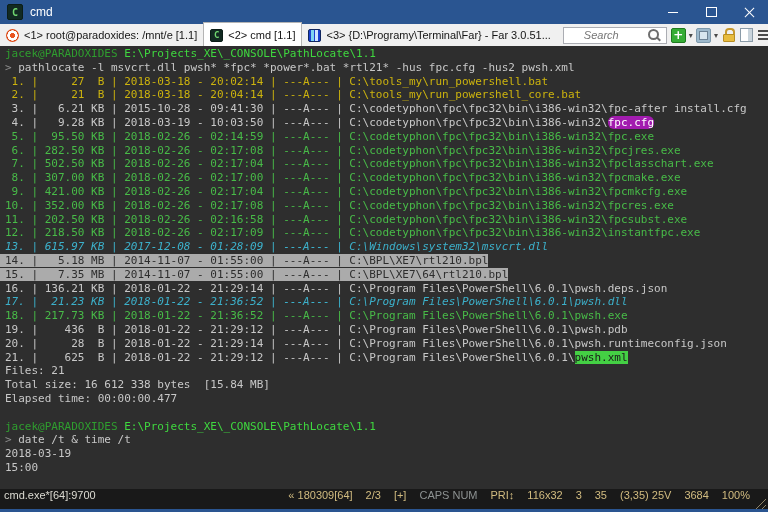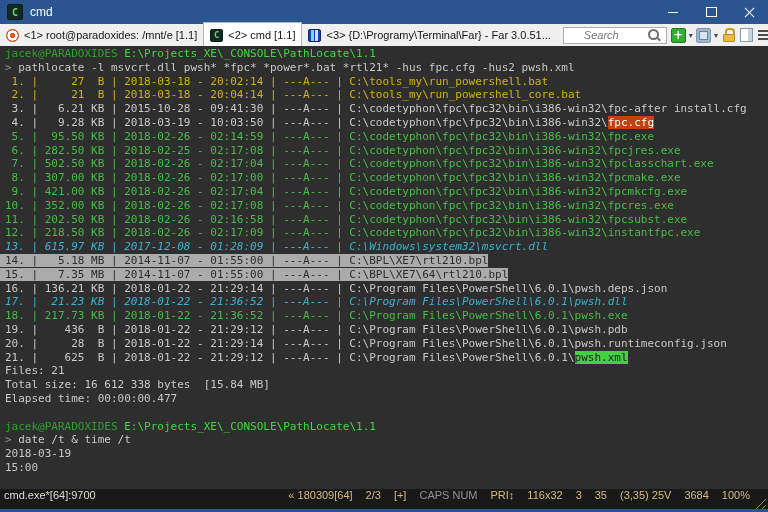--- a/index.html
+++ b/index.html
@@ -52,21 +52,21 @@
   .tl{height:13.8px;line-height:13.8px;white-space:pre;}
   .c-user{color:#2f9e2f;}
   .c-gpath{color:#3fd83f;}
   .c-plain{color:#c8c8c8;}
   .c-dim{color:#8f8f8f;}
   .c-yellow{color:#ccb30e;}
   .c-green{color:#48bb48;}
   .c-cyan{color:#3cb0ca;font-style:italic;}
   .c-white{color:#c8c8c8;margin-top:24px;}
   .c-sel{background:#ababab;color:#2d2d2d;padding-left:5px;margin-left:-5px;}
-  .c-hlblue{background:#c2410c;color:#ffffff;}
+  .c-hlblue{background:#a21caf;color:#ffffff;border-radius:6px;}
   .c-hlgreen{background:#44d044;color:#1a1a1a;}
 
   
   .statusbar{flex:0 0 23px;height:23px;box-sizing:border-box;background:#191919;border-bottom:3px solid #2a5591;
              display:flex;align-items:flex-start;font-size:11px;color:#d2bc80;}
   .sb-left{color:#dcdbd2;margin-left:4px;white-space:pre;}
   .sb-right{margin-left:auto;display:flex;align-items:center;gap:13px;}
   .sb-item{white-space:pre;}
   .sb-item.dim{color:#8d9292;}
   .grip{width:13px;height:13px;margin:4px 2px 0 3px;align-self:flex-end;
@@ -134,21 +134,21 @@
   </div>
 
   <div class="terminal" id="terminal">
       <div class="tl"><span class="c-user">jacek@PARADOXIDES</span><span class="c-plain"> </span><span class="c-gpath">E:\Projects_XE\_CONSOLE\PathLocate\1.1</span></div>
       <div class="tl"><span class="c-dim">&gt; </span><span class="c-plain">pathlocate -l msvcrt.dll pwsh* *fpc* *power*.bat *rtl21* -hus fpc.cfg -hus2 pwsh.xml</span></div>
       <div class="tl"><span class="c-yellow"> 1. |     27  B | 2018-03-18 - 20:02:14 | ---A--- | C:\tools_my\run_powershell.bat</span></div>
       <div class="tl"><span class="c-yellow"> 2. |     21  B | 2018-03-18 - 20:04:14 | ---A--- | C:\tools_my\run_powershell_core.bat</span></div>
       <div class="tl"><span class="c-white"> 3. |   6.21 KB | 2015-10-28 - 09:41:30 | ---A--- | C:\codetyphon\fpc\fpc32\bin\i386-win32\fpc-after install.cfg</span></div>
       <div class="tl"><span class="c-white"> 4. |   9.28 KB | 2018-03-19 - 10:03:50 | ---A--- | C:\codetyphon\fpc\fpc32\bin\i386-win32\</span><span class="c-hlblue">fpc.cfg</span></div>
       <div class="tl"><span class="c-green"> 5. |  95.50 KB | 2018-02-26 - 02:14:59 | ---A--- | C:\codetyphon\fpc\fpc32\bin\i386-win32\fpc.exe</span></div>
-      <div class="tl"><span class="c-green"> 6. | 282.50 KB | 2018-02-25 - 02:17:08 | ---A--- | C:\codetyphon\fpc\fpc32\bin\i386-win32\fpcjres.exe</span></div>
+      <div class="tl"><span class="c-green"> 6. | 282.50 KB | 2018-02-26 - 02:17:08 | ---A--- | C:\codetyphon\fpc\fpc32\bin\i386-win32\fpcjres.exe</span></div>
       <div class="tl"><span class="c-green"> 7. | 502.50 KB | 2018-02-26 - 02:17:04 | ---A--- | C:\codetyphon\fpc\fpc32\bin\i386-win32\fpclasschart.exe</span></div>
       <div class="tl"><span class="c-green"> 8. | 307.00 KB | 2018-02-26 - 02:17:00 | ---A--- | C:\codetyphon\fpc\fpc32\bin\i386-win32\fpcmake.exe</span></div>
       <div class="tl"><span class="c-green"> 9. | 421.00 KB | 2018-02-26 - 02:17:04 | ---A--- | C:\codetyphon\fpc\fpc32\bin\i386-win32\fpcmkcfg.exe</span></div>
       <div class="tl"><span class="c-green">10. | 352.00 KB | 2018-02-26 - 02:17:08 | ---A--- | C:\codetyphon\fpc\fpc32\bin\i386-win32\fpcres.exe</span></div>
       <div class="tl"><span class="c-green">11. | 202.50 KB | 2018-02-26 - 02:16:58 | ---A--- | C:\codetyphon\fpc\fpc32\bin\i386-win32\fpcsubst.exe</span></div>
       <div class="tl"><span class="c-green">12. | 218.50 KB | 2018-02-26 - 02:17:09 | ---A--- | C:\codetyphon\fpc\fpc32\bin\i386-win32\instantfpc.exe</span></div>
       <div class="tl"><span class="c-cyan">13. | 615.97 KB | 2017-12-08 - 01:28:09 | ---A--- | C:\Windows\system32\msvcrt.dll</span></div>
       <div class="tl"><span class="c-sel">14. |   5.18 MB | 2014-11-07 - 01:55:00 | ---A--- | C:\BPL\XE7\rtl210.bpl</span></div>
       <div class="tl"><span class="c-sel">15. |   7.35 MB | 2014-11-07 - 01:55:00 | ---A--- | C:\BPL\XE7\64\rtl210.bpl</span></div>
       <div class="tl"><span class="c-white">16. | 136.21 KB | 2018-01-22 - 21:29:14 | ---A--- | C:\Program Files\PowerShell\6.0.1\pwsh.deps.json</span></div>

